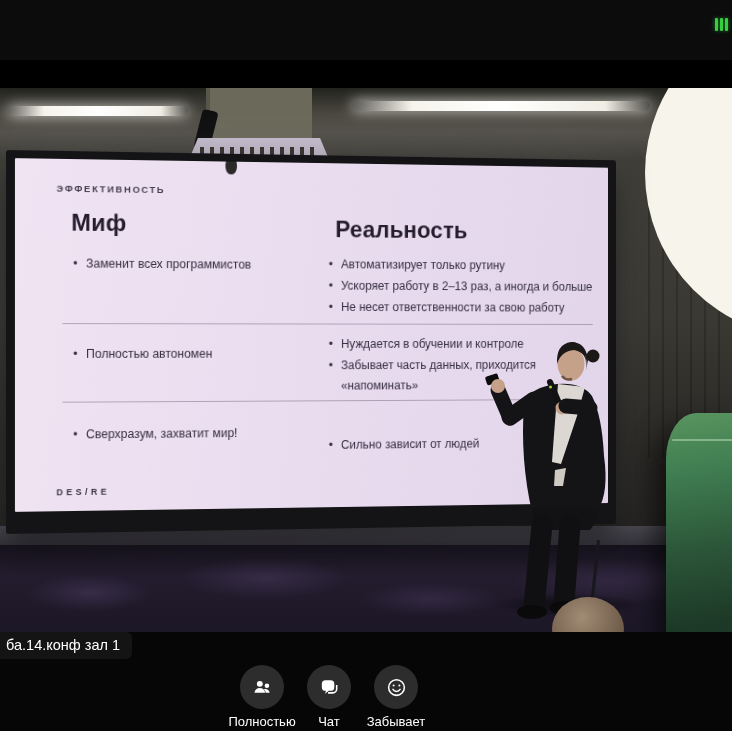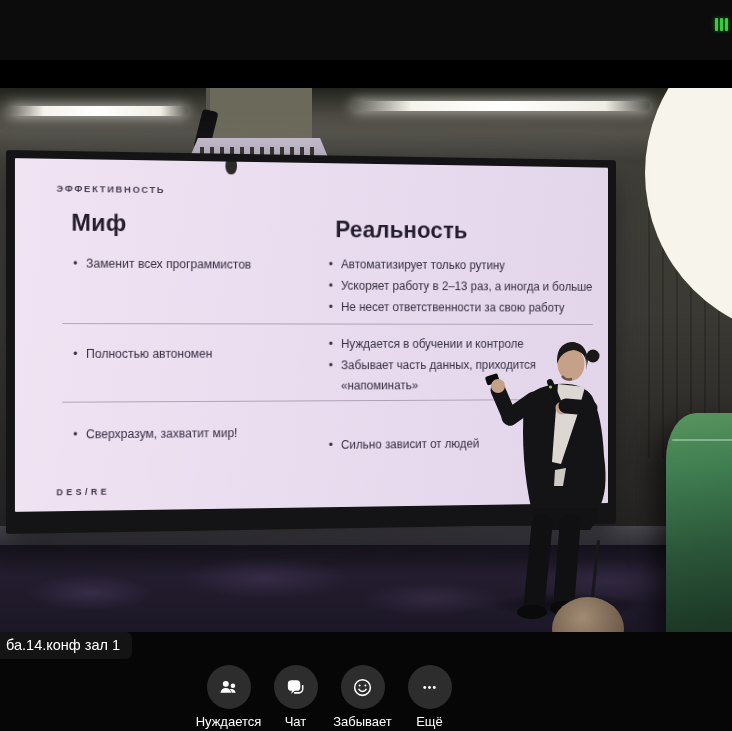--- a/index.html
+++ b/index.html
@@ -235,21 +235,21 @@
         <div class="circ">
           <svg viewBox="0 0 24 24">
               <g fill="#fff">
             <circle cx="9.2" cy="8.2" r="3.1"></circle>
             <path d="M3.6 17.5c.4-3.2 2.7-5 5.6-5s5.2 1.8 5.6 5z"></path>
             <circle cx="16.6" cy="10.2" r="2.4"></circle>
             <path d="M14.9 13.6c2.4.1 4.2 1.6 4.6 3.9h-4.2c-.2-1.6-.9-2.9-2-3.6.5-.2 1-.3 1.6-.3z"></path>
           </g>
             </svg>
         </div>
-        <div class="lbl">Нуждается</div>
+        <div class="lbl">Полностью</div>
       </div>
 
       <div class="tbtn">
         <div class="circ">
           <svg viewBox="0 0 24 24">
             <path fill="none" stroke="#fff" stroke-width="1.6" d="M10.5 17.6h5a4 4 0 0 0 4-4V9.4"></path>
             <path fill="#fff" d="M13.2 4.5H7.8A3.8 3.8 0 0 0 4 8.3v3.4a3.8 3.8 0 0 0 3.8 3.8h.4l-.7 2.9 3.7-2.9h2a3.8 3.8 0 0 0 3.8-3.8V8.3a3.8 3.8 0 0 0-3.8-3.8z"></path>
           </svg>
         </div>
         <div class="lbl">Чат</div>
@@ -261,26 +261,16 @@
           <svg viewBox="0 0 24 24" fill="none" stroke="#fff" stroke-width="1.6">
             <circle cx="12" cy="12" r="8.2"></circle>
             <circle cx="9" cy="10" r="1.05" fill="#fff" stroke="none"></circle>
             <circle cx="15" cy="10" r="1.05" fill="#fff" stroke="none"></circle>
             <path stroke-linecap="round" d="M8.3 14c.9 1.4 2.2 2.1 3.7 2.1s2.8-.7 3.7-2.1"></path>
           </svg>
         </div>
         <div class="lbl">Забывает</div>
       </div>
 
-      <div class="tbtn">
-        <div class="circ">
-          <svg viewBox="0 0 24 24" fill="#fff">
-            <circle cx="7" cy="12" r="1.5"></circle>
-              <circle cx="12" cy="12" r="1.5"></circle>
-              <circle cx="17" cy="12" r="1.5"></circle>
-          </svg>
-        </div>
-        <div class="lbl">Ещё</div>
-      </div>
 
     </div>
   </div>
 </div>
 
 </body></html>

